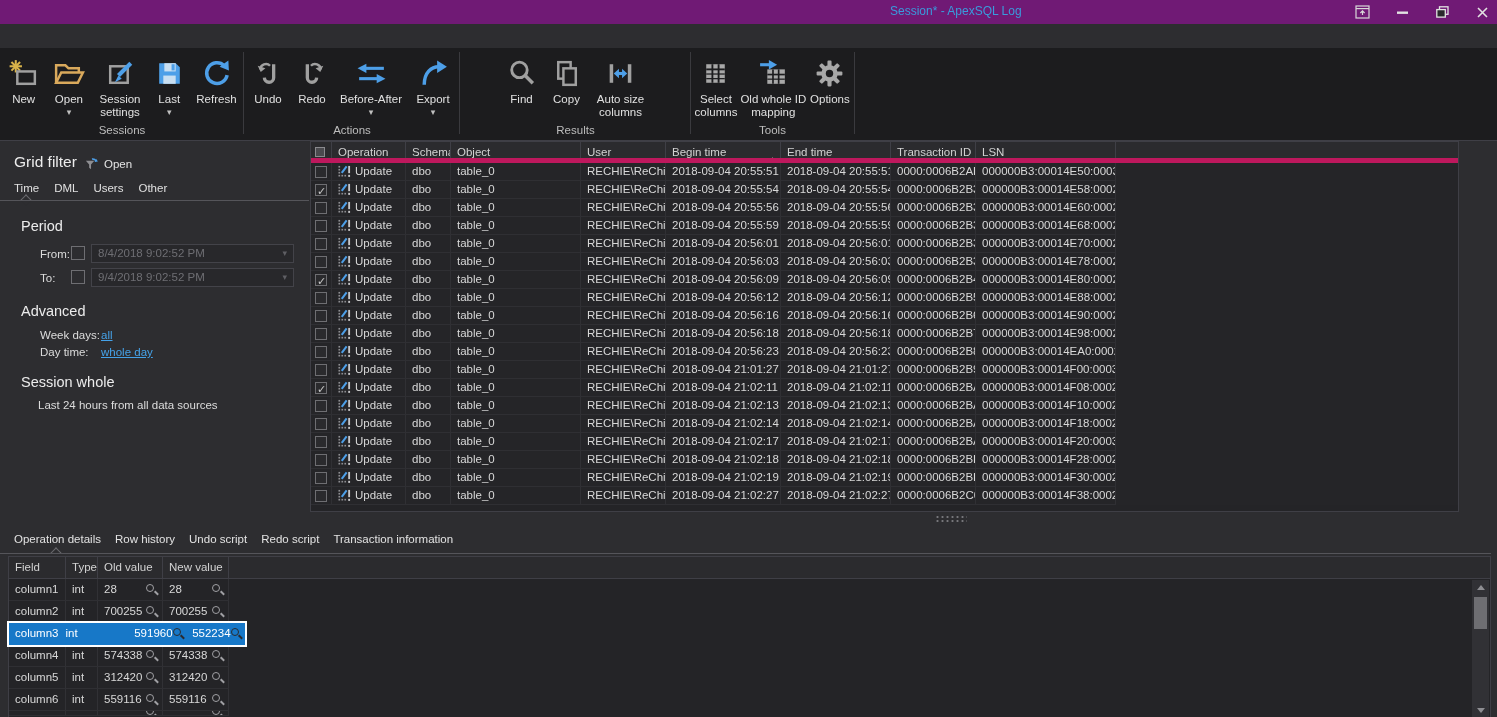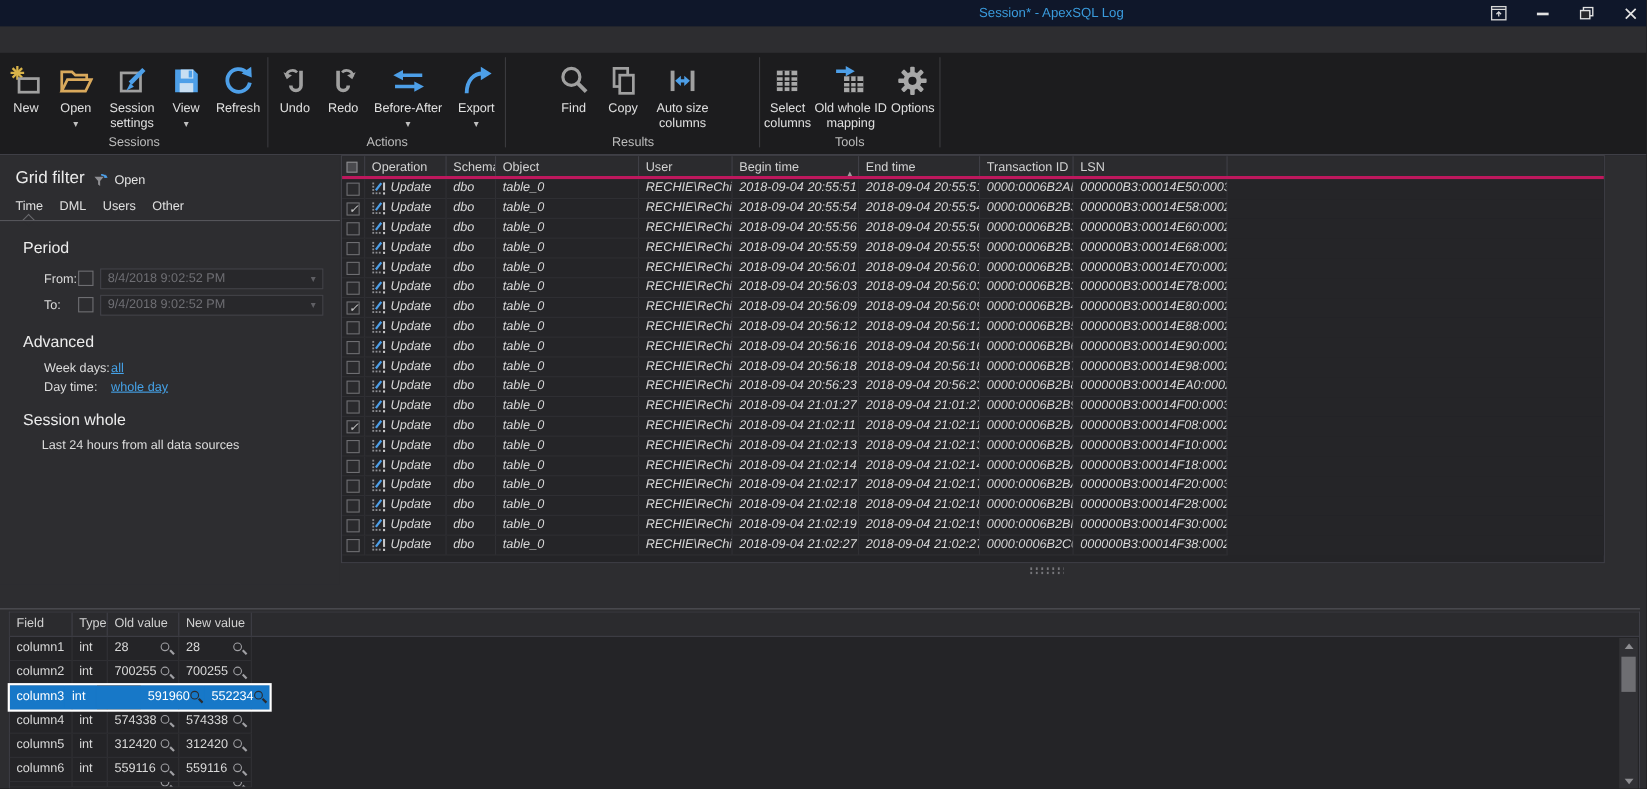--- a/index.html
+++ b/index.html
@@ -1,21 +1,21 @@
 <!DOCTYPE html>
 <html><head>
 <meta charset="utf-8">
 <style>
   * { margin:0; padding:0; box-sizing:border-box; }
   html,body { background:#1a1a1c; }
   body { font-family:"Liberation Sans", sans-serif; }
   #app { position:relative; width:1497px; height:717px; background:#2d2d30; overflow:hidden; color:#d8d8d8; }
 
   
-  .titlebar { position:absolute; left:0; top:0; width:1497px; height:24px; background:#0f172a; }
+  .titlebar { position:absolute; left:0; top:0; width:1497px; height:24px; background:#701a75; }
   .wtitle { position:absolute; left:890px; top:4px; font-size:12px; color:#3a9bdc; white-space:nowrap; }
   .winbtns { position:absolute; right:6px; top:2px; display:flex; gap:22px; align-items:center; height:20px; }
   .wbtn { width:18px; height:16px; display:flex; align-items:center; justify-content:center; color:#e2e2e2; font-size:12px; cursor:default; }
 
   
   .tabstrip { position:absolute; left:0; top:24px; width:1497px; height:24px; background:#29292c; display:flex; align-items:flex-end; padding-left:8px; }
   .rtab { padding:4px 14px 5px 14px; font-size:12px; color:#e4e4e4; border:1px solid transparent; border-bottom:none; }
   .rtab.active { color:#3aa0f3; background:#1c1c1e; border-color:#47474c; }
 
   
@@ -40,26 +40,26 @@
   .fheading { position:absolute; left:21px; font-size:14.5px; color:#ececec; }
   .flabel { position:absolute; font-size:11.5px; color:#dcdcdc; }
   .flink { position:absolute; font-size:11.5px; color:#45a2e8; text-decoration:underline; }
   .fcb { position:absolute; width:14px; height:14px; border:1px solid #6e6e72; background:#2d2d30; }
   .finput { position:absolute; width:203px; height:19px; border:1px solid #434349; background:#28282b; color:#6e6e73; font-size:11.5px; line-height:17px; padding:0 6px; display:flex; justify-content:space-between; }
   .finput .fdd { color:#5f5f64; font-size:9px; line-height:17px; }
   .ftext { position:absolute; font-size:11.5px; color:#dcdcdc; }
 
   
   .gridpanel { position:absolute; left:310px; top:141px; width:1149px; height:371px; background:#242427; border:1px solid #3f3f46; }
-  .ghead { display:flex; height:21px; background:#2b2b2e; border-bottom:3px solid #be185d; }
+  .ghead { display:flex; height:21px; background:#2b2b2e; border-bottom:5px solid #be185d; }
   .ghc { position:relative; font-size:11.5px; color:#d2d2d2; line-height:20px; padding-left:6px; border-right:1px solid #3f3f46; white-space:nowrap; overflow:hidden; }
   .ghc .sort { position:absolute; right:4px; top:7px; font-size:7px; color:#9e9e9e; }
   .hsel { display:inline-block; width:10px; height:10px; margin:5px 0 0 4px; border:1px solid #8a8a8e; background:#4a4a4e; }
   .gbody { position:relative; }
-  .grow { display:flex; height:18px; background:#252528;font-style:italic; }
+  .grow { display:flex; height:18px; background:#252528; }
   .gc { font-size:11.5px; color:#d8d8d8; line-height:17px; padding-left:6px; border-right:1px solid #303034; border-bottom:1px solid #2f2f33; white-space:nowrap; overflow:hidden; }
   .gc.cbcell { display:flex; align-items:center; justify-content:center; padding-left:0; }
   .cb { display:inline-block; width:12px; height:12px; border:1px solid #6e6e72; background:#2a2a2d; position:relative; }
   .cb.checked::after { content:'✓'; position:absolute; left:1px; top:-2px; font-size:11px; color:#c8c8c8; }
   .opcell { display:flex; align-items:center; gap:4px; }
 
   
   .splitdots { position:absolute; left:935px; top:515px; width:32px; height:7px;
     background-image:radial-gradient(circle, #77777b 1px, transparent 1.2px);
     background-size:5px 4px; }
@@ -169,21 +169,21 @@
         </div>
         <div class="rbtn" style="width:44px">
           <span class="ricon">
             <svg viewBox="0 0 32 32" width="33" height="33">
               <path d="M6 6 h16 l4 4 v16 h-20 z" fill="#4d9fe8"></path>
               <rect x="11" y="6" width="11" height="8" fill="#c9dff2"></rect>
               <rect x="18" y="7" width="3" height="6" fill="#4d9fe8"></rect>
               <rect x="10" y="18" width="12" height="8" fill="#c9dff2"></rect>
             </svg>
             </span>
-          <span class="rlabel">View</span>
+          <span class="rlabel">Last</span>
           <span class="dd">▾</span>
         </div>
         <div class="rbtn" style="width:52px">
           <span class="ricon">
             <svg viewBox="0 0 32 32" width="33" height="33">
               <path d="M23.5 8.5 A10 10 0 1 0 26.3 17.5" fill="none" stroke="#4d9fe8" stroke-width="3.4"></path>
               <path d="M27.5 3.5 l0.5 9.5 -9 -3.5 z" fill="#4d9fe8"></path>
             </svg>
             </span>
           <span class="rlabel">Refresh</span>
@@ -920,20 +920,27 @@
           <div class="gc" style="width: 115px;">2018-09-04 21:02:27</div>
           <div class="gc" style="width: 110px;">2018-09-04 21:02:27</div>
           <div class="gc" style="width: 85px;">0000:0006B2C0</div>
           <div class="gc" style="width: 140px;">000000B3:00014F38:0002</div>
         </div>
       </div>
   </div>
 
   <div class="splitdots"></div>
 
+  <div class="dtabs">
+      <div class="dtab active">Operation details</div>
+      <div class="dtab">Row history</div>
+      <div class="dtab">Undo script</div>
+      <div class="dtab">Redo script</div>
+      <div class="dtab">Transaction information</div>
+    </div>
   <div class="dtabs-line"></div>
 
   <div class="dpanel">
     <div class="dhead">
         <div class="dhc" style="width: 57px;">Field</div>
         <div class="dhc" style="width: 32px;">Type</div>
         <div class="dhc" style="width: 65px;">Old value</div>
         <div class="dhc" style="width: 66px;">New value</div>
       </div>
     <div class="dbody">

